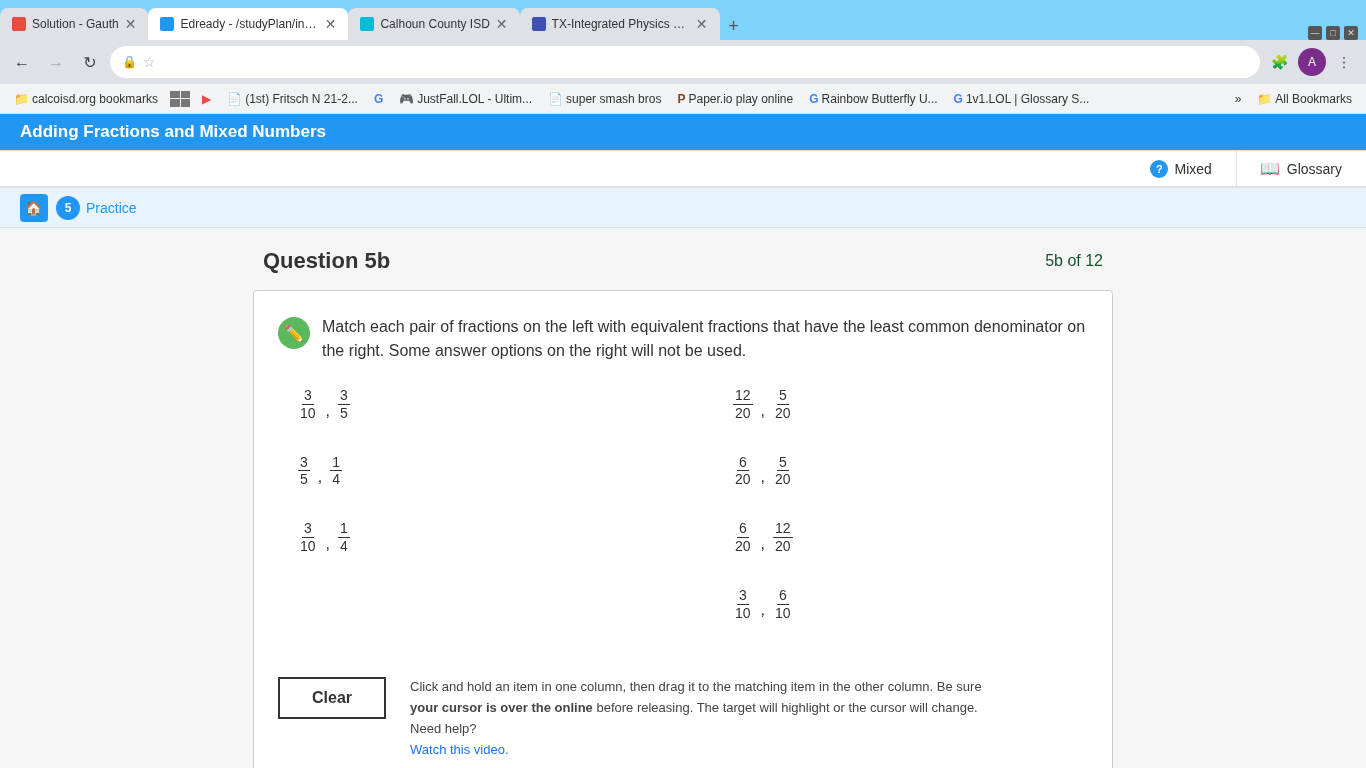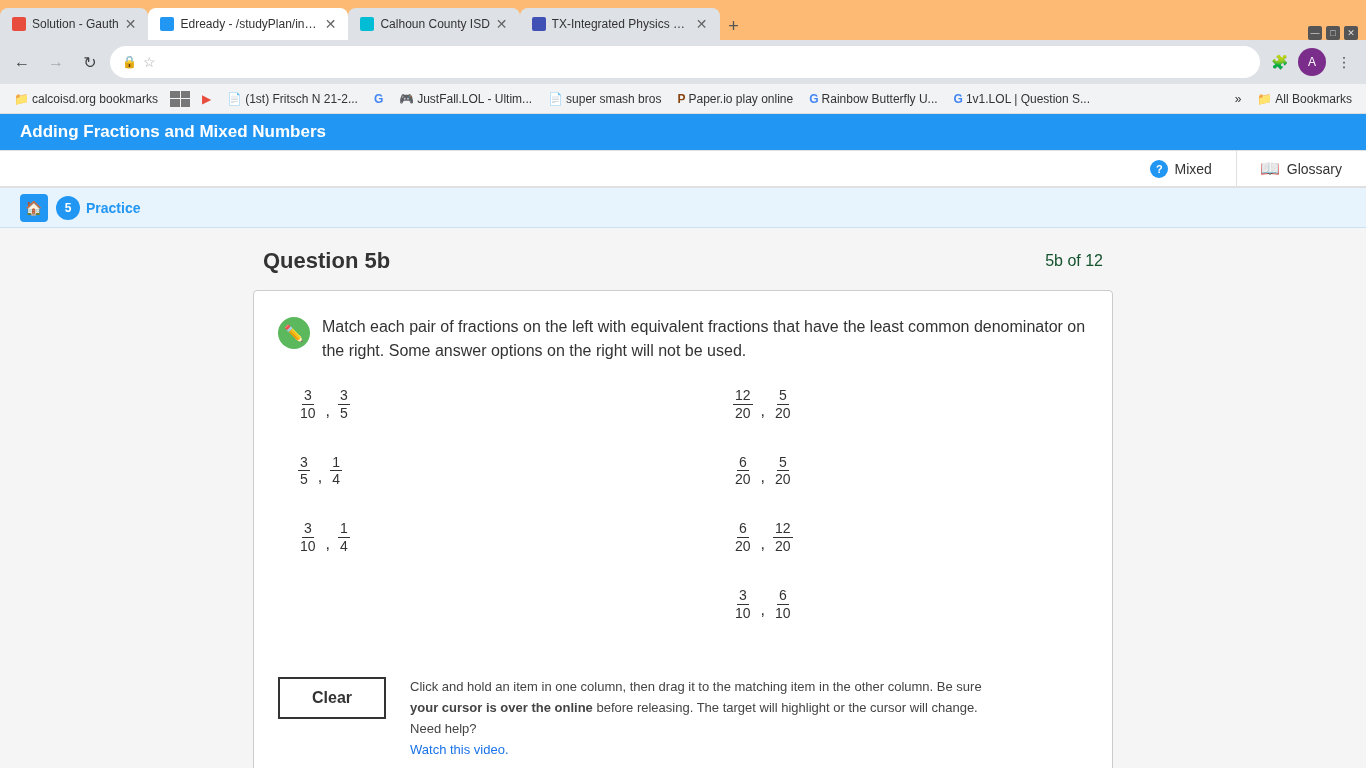--- a/index.html
+++ b/index.html
@@ -1,20 +1,20 @@
 <!DOCTYPE html>
 <html><head>
   <meta charset="utf-8">
   <style>
     * { margin: 0; padding: 0; box-sizing: border-box; }
     body { font-family: Arial, sans-serif; background: #f5f5f5; width: 1366px; min-height: 768px; overflow-x: hidden; }
 
     
     .browser-chrome { background: #dee1e6; width: 100%; }
-    .tab-bar { display: flex; align-items: flex-end; padding: 8px 0 0 0; background: #fdba74; height: 40px; }
+    .tab-bar { display: flex; align-items: flex-end; padding: 8px 0 0 0; background: #7dd3fc; height: 40px; }
     .tab { display: flex; align-items: center; padding: 0 12px; height: 32px; border-radius: 8px 8px 0 0; font-size: 12px; color: #333; background: #dee1e6; min-width: 140px; max-width: 200px; gap: 6px; cursor: pointer; position: relative; }
     .tab.active { background: #fff; }
     .tab-favicon { width: 14px; height: 14px; border-radius: 2px; flex-shrink: 0; }
     .tab-label { overflow: hidden; text-overflow: ellipsis; white-space: nowrap; flex: 1; }
     .tab-close { font-size: 14px; color: #666; cursor: pointer; }
     .new-tab-btn { width: 28px; height: 28px; display: flex; align-items: center; justify-content: center; font-size: 18px; color: #555; cursor: pointer; }
 
     .address-bar { display: flex; align-items: center; background: #dee1e6; padding: 6px 8px; gap: 6px; height: 44px; }
     .nav-btn { width: 28px; height: 28px; display: flex; align-items: center; justify-content: center; border-radius: 50%; cursor: pointer; font-size: 16px; color: #444; }
     .url-bar { flex: 1; background: #fff; border-radius: 20px; padding: 4px 12px; display: flex; align-items: center; gap: 6px; font-size: 12px; color: #333; height: 32px; }
@@ -27,21 +27,21 @@
 
     
     .page-wrapper { background: #f5f5f5; }
 
     .top-header { background: #fff; border-bottom: 2px solid #e0e0e0; }
 
     .breadcrumb-bar { display: flex; align-items: center; padding: 0 20px; height: 40px; background: #e8f4fd; border-bottom: 1px solid #c9e2f5; }
     .breadcrumb-home { width: 28px; height: 28px; background: #2196F3; border-radius: 4px; display: flex; align-items: center; justify-content: center; color: white; font-size: 14px; cursor: pointer; }
     .breadcrumb-step { display: flex; align-items: center; margin-left: 8px; gap: 6px; }
     .step-circle { width: 24px; height: 24px; border-radius: 50%; background: #2196F3; color: white; font-size: 12px; font-weight: bold; display: flex; align-items: center; justify-content: center; }
-    .step-label { font-size: 14px; color: #2196F3; font-weight: 700; }
+    .step-label { font-size: 14px; color: #2196F3; font-weight: 400; }
 
     
     .main-content { max-width: 900px; margin: 0 auto; padding: 20px; }
 
     .question-header { display: flex; justify-content: space-between; align-items: center; margin-bottom: 16px; padding: 0 10px; }
     .question-title { font-size: 22px; font-weight: bold; color: #333; }
     .question-count { font-size: 16px; color: #14532d; }
 
     .question-box { background: #fff; border: 1px solid #ccc; border-radius: 4px; padding: 24px; }
 
@@ -160,21 +160,21 @@
     <div class="bookmark-item">
       <span style="color:#8B4513;font-weight:bold;font-size:12px;">P</span>
       <span>Paper.io play online</span>
     </div>
     <div class="bookmark-item">
       <span style="color:#4285f4;font-weight:bold;font-size:12px;">G</span>
       <span>Rainbow Butterfly U...</span>
     </div>
     <div class="bookmark-item">
       <span style="color:#4285f4;font-weight:bold;font-size:12px;">G</span>
-      <span>1v1.LOL | Question S...</span>
+      <span>1v1.LOL | Glossary S...</span>
     </div>
     <div class="bookmark-item" style="margin-left:auto;">»</div>
     <div class="bookmark-item">
       <span>📁</span>
       <span>All Bookmarks</span>
     </div>
   </div>
 </div>
 
 <div class="page-wrapper">

